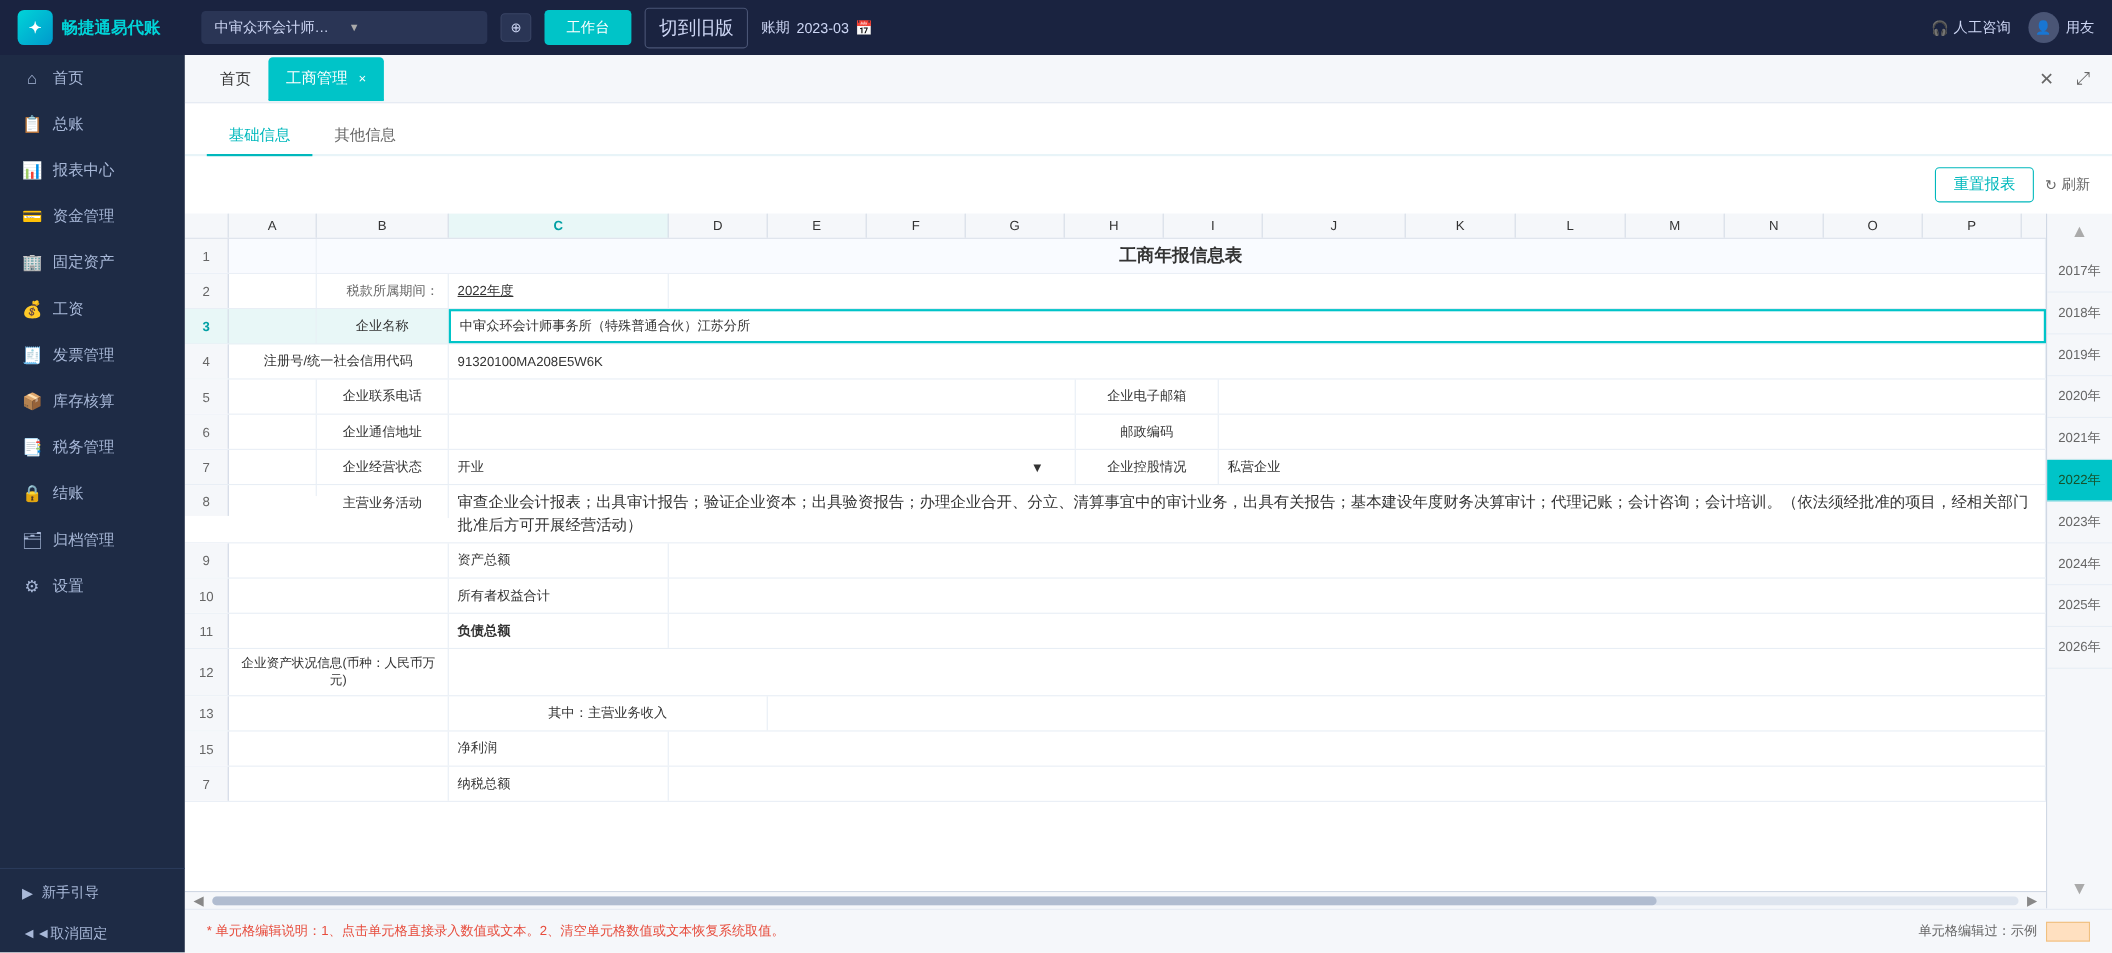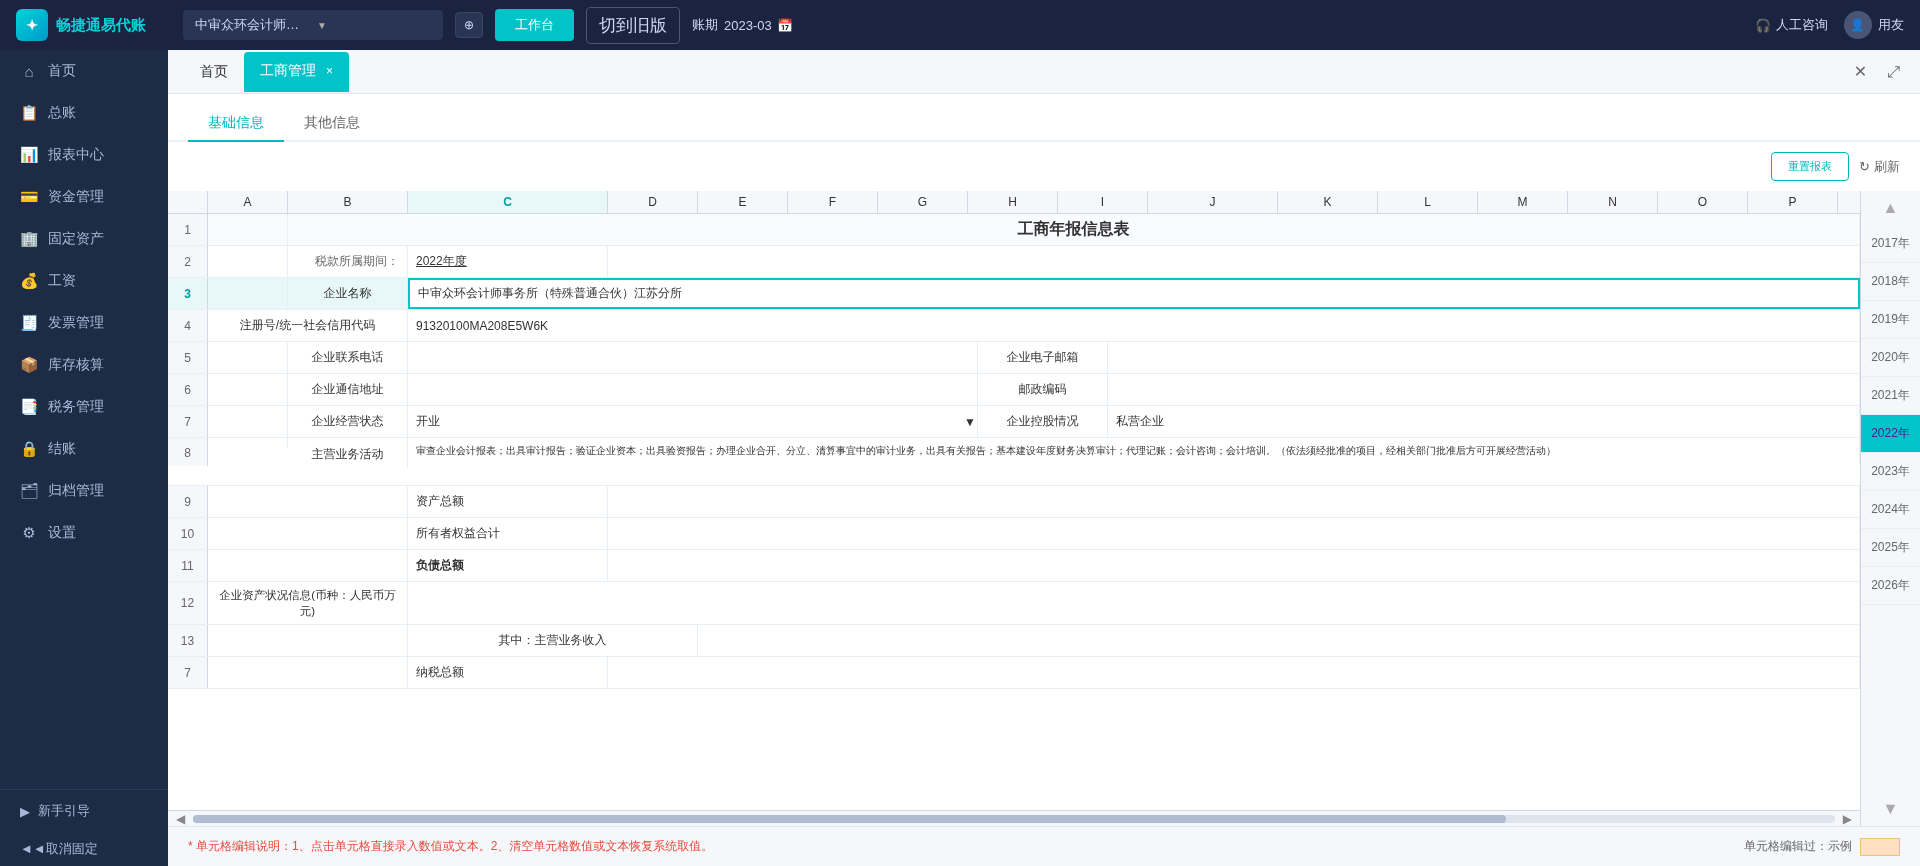--- a/index.html
+++ b/index.html
@@ -45,21 +45,21 @@
     
     .content-area { flex: 1; background: white; display: flex; flex-direction: column; overflow: hidden; }
 
     
     .sub-tabs { display: flex; align-items: center; padding: 12px 20px 0; border-bottom: 2px solid #e8f4f8; gap: 0; }
     .sub-tab { padding: 8px 20px; color: #666; cursor: pointer; font-size: 14px; border-bottom: 2px solid transparent; margin-bottom: -2px; }
     .sub-tab.active { color: #00b8bc; border-bottom: 2px solid #00b8bc; }
 
     
     .toolbar { display: flex; justify-content: flex-end; align-items: center; padding: 10px 20px; gap: 10px; }
-    .reset-report-btn { border: 1px solid #00b8bc; color: #00b8bc; background: white; border-radius: 4px; padding: 6px 16px; cursor: pointer; font-size: 11px; }
+    .reset-report-btn { border: 1px solid #00b8bc; color: #00b8bc; background: white; border-radius: 4px; padding: 6px 16px; cursor: pointer; font-size: 14px; }
     .refresh-btn { display: flex; align-items: center; gap: 4px; color: #666; background: white; border: none; cursor: pointer; font-size: 13px; }
 
     
     .spreadsheet-wrapper { flex: 1; display: flex; overflow: hidden; position: relative; }
     .spreadsheet-main { flex: 1; overflow: hidden; display: flex; flex-direction: column; }
 
     
     .col-header-row { display: flex; border-bottom: 1px solid #d0d8e4; background: #f5f7fa; flex-shrink: 0; }
     .row-num-header { width: 40px; min-width: 40px; border-right: 1px solid #d0d8e4; text-align: center; padding: 4px 2px; font-size: 12px; color: #666; background: #f5f7fa; }
     .col-header { text-align: center; border-right: 1px solid #d0d8e4; padding: 4px 2px; font-size: 12px; color: #333; background: #f5f7fa; font-weight: 500; }
@@ -71,21 +71,21 @@
     .row-num { width: 40px; min-width: 40px; border-right: 1px solid #d0d8e4; text-align: center; padding: 6px 2px; font-size: 12px; color: #666; background: #f5f7fa; display: flex; align-items: center; justify-content: center; flex-shrink: 0; }
     .cell { border-right: 1px solid #e8eef5; padding: 5px 8px; font-size: 12px; color: #333; display: flex; align-items: center; overflow: hidden; white-space: nowrap; }
     .cell.merged-label { justify-content: center; text-align: center; }
     .cell.title-cell { justify-content: center; font-size: 16px; font-weight: bold; color: #333; background: #f9fbff; }
 
     
     .year-panel { width: 60px; background: #f5f7fa; border-left: 1px solid #d0d8e4; display: flex; flex-direction: column; overflow-y: auto; flex-shrink: 0; }
     .year-panel-header { display: flex; flex-direction: column; align-items: center; padding: 4px 0; }
     .year-panel-arrow { color: #aaa; cursor: pointer; font-size: 16px; padding: 4px; }
     .year-item { text-align: center; padding: 10px 4px; color: #666; cursor: pointer; font-size: 12px; border-bottom: 1px solid #e8eef5; }
-    .year-item.active { background: #00c4c8; color: #4c1d95; }
+    .year-item.active { background: #00c4c8; color: #14532d; }
 
     
     .bottom-scroll { height: 16px; background: #f5f7fa; border-top: 1px solid #d0d8e4; display: flex; align-items: center; padding: 0 4px; }
     .scroll-left-btn, .scroll-right-btn { color: #888; cursor: pointer; font-size: 12px; padding: 2px 4px; }
     .scroll-track { flex: 1; height: 8px; background: #dde4ee; border-radius: 4px; margin: 0 4px; }
     .scroll-thumb { width: 80%; height: 8px; background: #b0bcd0; border-radius: 4px; }
 
     
     .status-bar { height: 40px; background: #f5f7fa; border-top: 1px solid #e0e6ef; display: flex; align-items: center; padding: 0 20px; gap: 8px; font-size: 12px; color: #e74c3c; }
     .status-hint { color: #e74c3c; }
@@ -304,33 +304,33 @@
               <div class="cell merged-label" style="width:120px;min-width:120px;justify-content:center;">企业通信地址</div>
               <div class="cell" style="width:570px;min-width:570px;"></div>
               <div class="cell merged-label" style="width:130px;min-width:130px;justify-content:center;">邮政编码</div>
               <div class="cell" style="flex:1;"></div>
             </div>
 
             <div class="grid-row">
               <div class="row-num">7</div>
               <div class="cell" style="width:80px;min-width:80px;"></div>
               <div class="cell merged-label" style="width:120px;min-width:120px;justify-content:center;">企业经营状态</div>
-              <div class="cell" style="width:570px;min-width:570px;justify-content:space-between;padding-right:1px;">
+              <div class="cell" style="width:570px;min-width:570px;justify-content:space-between;padding-right:28px;">
                 <span>开业</span>
                 <span>▼</span>
               </div>
               <div class="cell merged-label" style="width:130px;min-width:130px;justify-content:center;">企业控股情况</div>
               <div class="cell" style="flex:1;">私营企业</div>
             </div>
 
             <div class="grid-row" style="min-height:48px;align-items:flex-start;">
               <div class="row-num" style="padding-top:8px;">8</div>
               <div class="cell" style="width:80px;min-width:80px;"></div>
               <div class="cell merged-label" style="width:120px;min-width:120px;justify-content:center;align-items:flex-start;padding-top:8px;">主营业务活动</div>
-              <div class="cell" style="flex:1;white-space:normal;font-size:10px;line-height:1.5;padding:5px 8px;">审查企业会计报表；出具审计报告；验证企业资本；出具验资报告；办理企业合开、分立、清算事宜中的审计业务，出具有关报告；基本建设年度财务决算审计；代理记账；会计咨询；会计培训。（依法须经批准的项目，经相关部门批准后方可开展经营活动）</div>
+              <div class="cell" style="flex:1;white-space:normal;font-size:14px;line-height:1.5;padding:5px 8px;">审查企业会计报表；出具审计报告；验证企业资本；出具验资报告；办理企业合开、分立、清算事宜中的审计业务，出具有关报告；基本建设年度财务决算审计；代理记账；会计咨询；会计培训。（依法须经批准的项目，经相关部门批准后方可开展经营活动）</div>
             </div>
 
             <div class="grid-row">
               <div class="row-num">9</div>
               <div class="cell" style="width:80px;min-width:80px;border-right:none;"></div>
               <div class="cell" style="width:120px;min-width:120px;border-left:none;"></div>
               <div class="cell" style="width:200px;min-width:200px;">资产总额</div>
               <div class="cell" style="flex:1;"></div>
             </div>
 
@@ -358,20 +358,27 @@
 
             <div class="grid-row">
               <div class="row-num">13</div>
               <div class="cell" style="width:80px;min-width:80px;border-right:none;"></div>
               <div class="cell" style="width:120px;min-width:120px;border-left:none;"></div>
               <div class="cell" style="width:290px;min-width:290px;justify-content:center;text-align:center;">其中：主营业务收入</div>
               <div class="cell" style="flex:1;"></div>
             </div>
 
 
+            <div class="grid-row">
+              <div class="row-num">15</div>
+              <div class="cell" style="width:80px;min-width:80px;border-right:none;"></div>
+              <div class="cell" style="width:120px;min-width:120px;border-left:none;"></div>
+              <div class="cell" style="width:200px;min-width:200px;">净利润</div>
+              <div class="cell" style="flex:1;"></div>
+            </div>
 
             <div class="grid-row">
               <div class="row-num">7</div>
               <div class="cell" style="width:80px;min-width:80px;border-right:none;"></div>
               <div class="cell" style="width:120px;min-width:120px;border-left:none;"></div>
               <div class="cell" style="width:200px;min-width:200px;">纳税总额</div>
               <div class="cell" style="flex:1;"></div>
             </div>
 
           </div>

